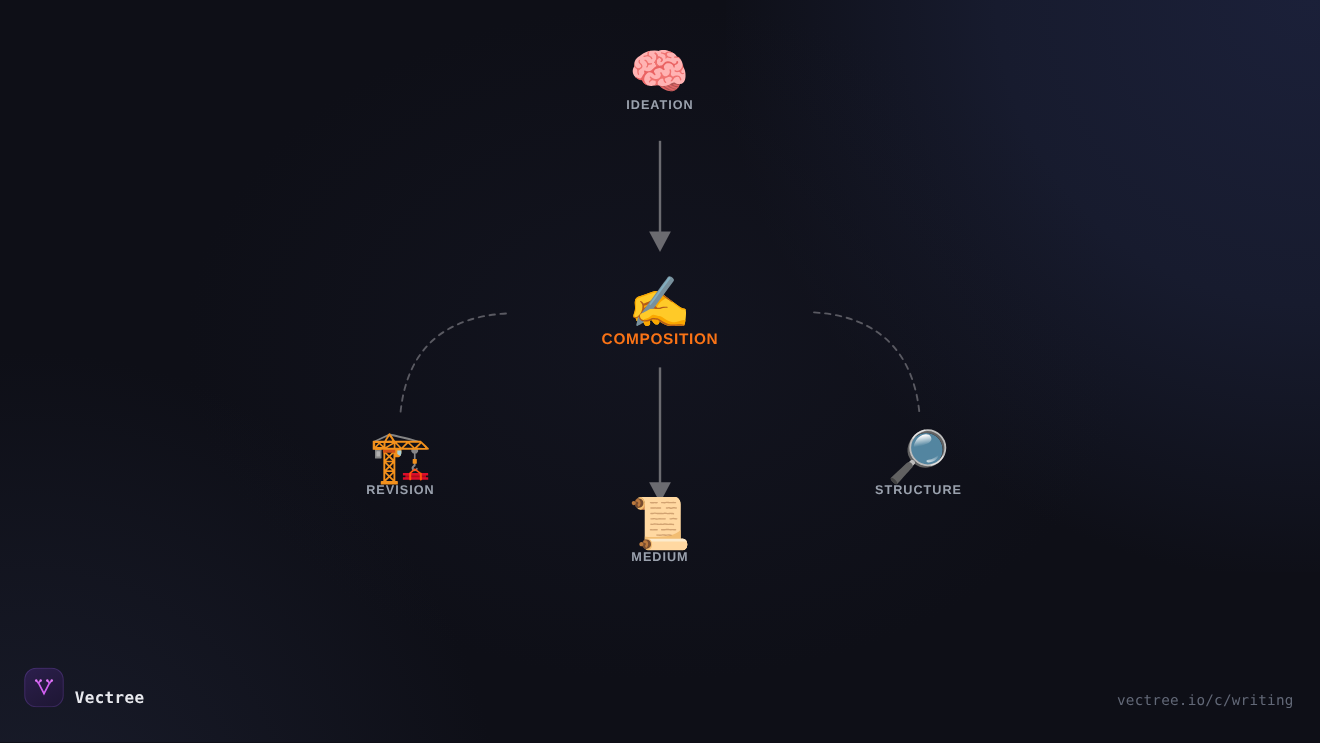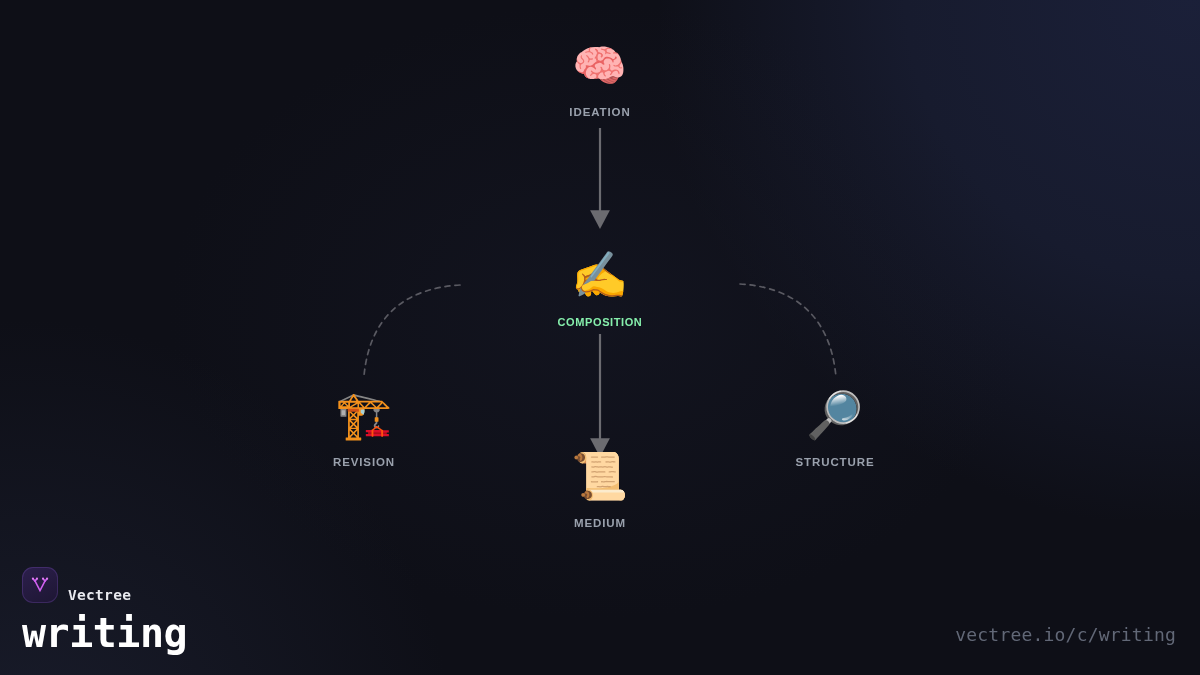--- a/index.html
+++ b/index.html
@@ -57,31 +57,31 @@
     user-select:none;
   }
   .node-emoji {
     display:block;
     line-height:1;
     font-family:"DejaVu Sans", sans-serif;
     text-align:center;
   }
   .node-label {
     display:block;
-    margin-top:18px;
+    margin-top:2px;
     font-family:"Liberation Sans", sans-serif;
     font-size:11.5px;
     letter-spacing:.9px;
     font-weight:700;
     color:#9aa1ad;
     white-space:nowrap;
   }
   .node.is-active .node-label {
-    color:#86efac;
-    font-size:11px;
+    color:#f97316;
+    font-size:14px;
     letter-spacing:.6px;
     text-align:center;
   }
 
   
   #node-ideation    { left:600px; top:44px;  }
   #node-composition { left:600px; top:252px; }
   #node-structure   { left:364px; top:392px; }
   #node-revision    { left:835px; top:392px; }
   #node-medium      { left:600px; top:453px; }
@@ -117,21 +117,21 @@
     font-weight:700;
     color:#ffffff;
     letter-spacing:-0.5px;
     line-height:1;
   }
 
   .url {
     position:absolute;
     right:24px; bottom:30px;
     font-family:"DejaVu Sans Mono", monospace;
-    font-size:18px;
+    font-size:13px;
     color:#626877;
     letter-spacing:.2px;
   }
 </style>
 </head>
 <body>
 
 <div id="stage">
 
   <div class="bg-glow-tr"></div>
@@ -193,18 +193,17 @@
           <g fill="#e07af5">
             <circle cx="4.3" cy="5.0" r="1.2"></circle>
             <circle cx="8.7" cy="5.0" r="1.2"></circle>
             <circle cx="15.3" cy="5.0" r="1.2"></circle>
             <circle cx="19.7" cy="5.0" r="1.2"></circle>
           </g>
         </svg>
       </div>
       <span class="brand-name">Vectree</span>
     </div>
-    <div class="brand-title">writing</div>
   </div>
 
   <div class="url">vectree.io/c/writing</div>
 
 </div>
 
 </body></html>

